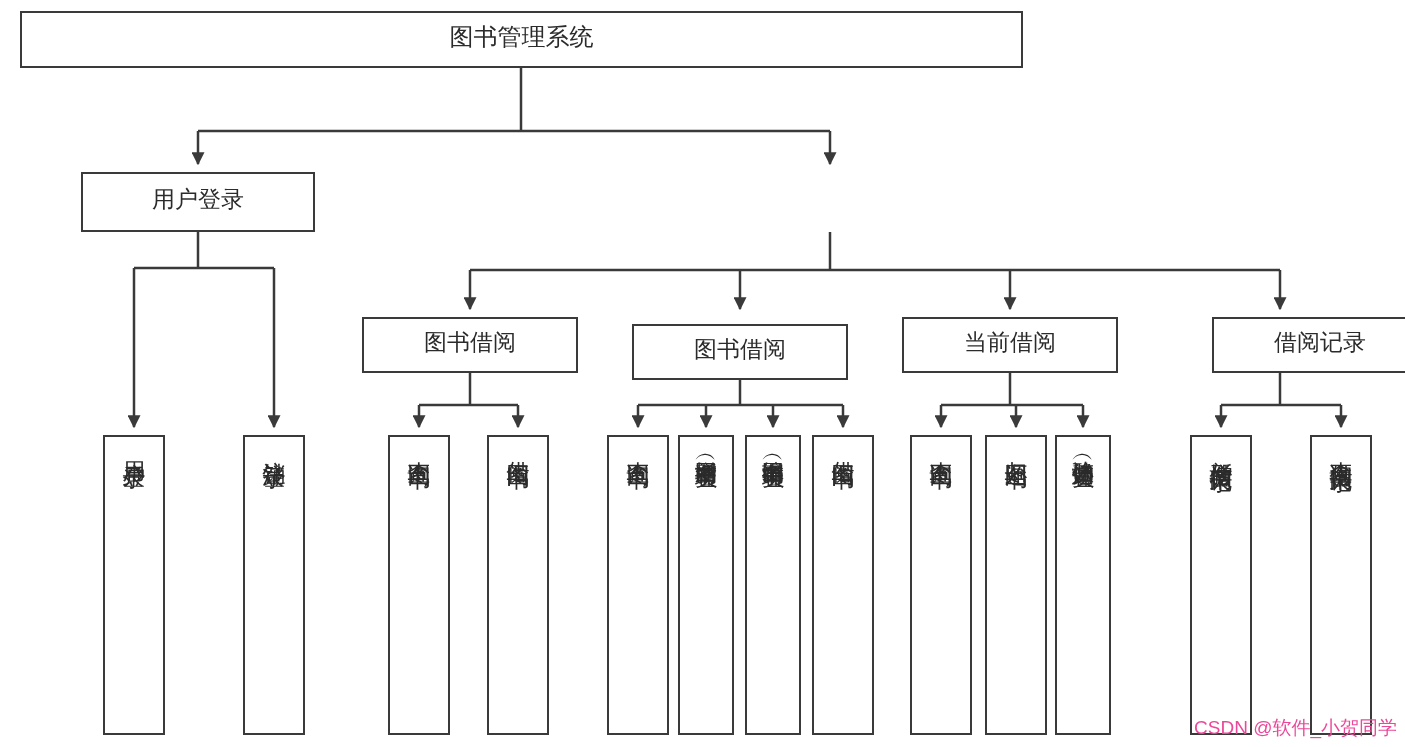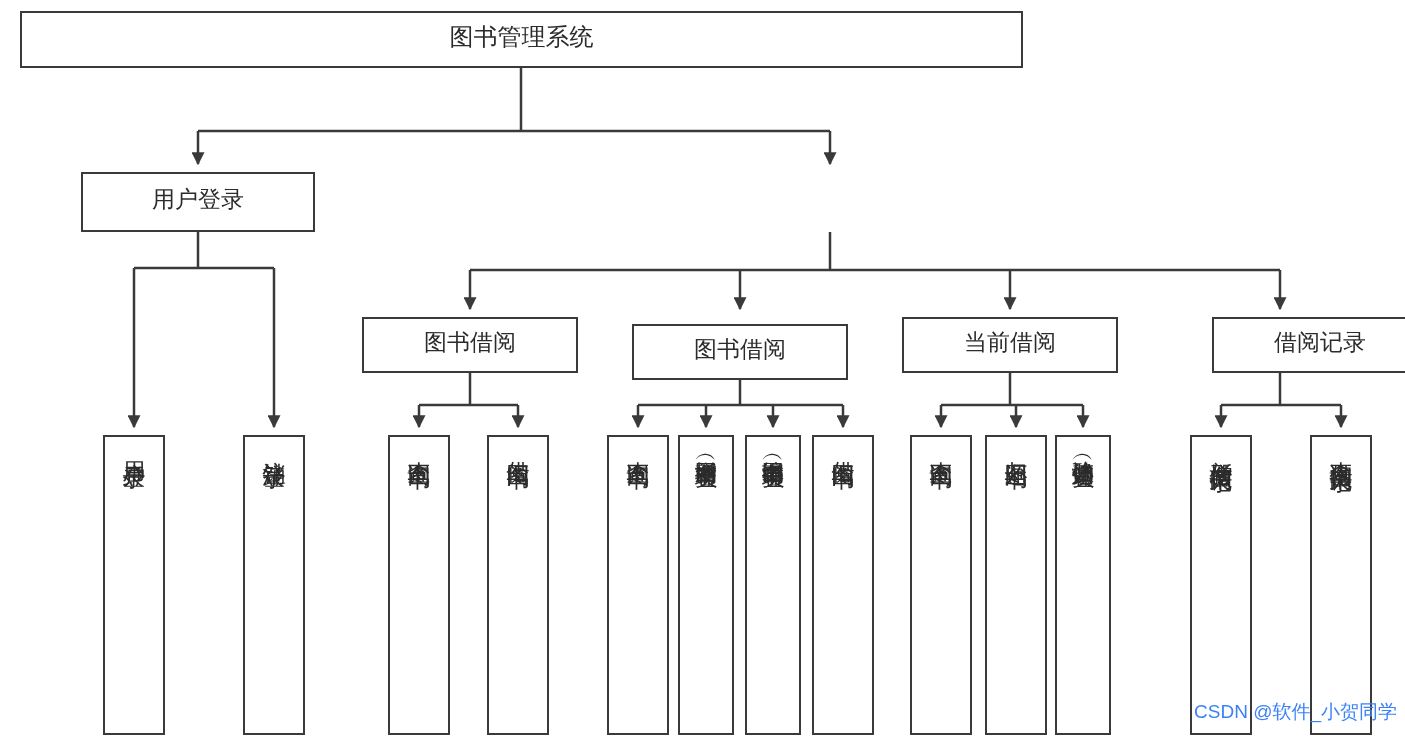--- a/index.html
+++ b/index.html
@@ -61,23 +61,23 @@
     line-height: 1;
     white-space: nowrap;
   }
   .node.vert.tall-text .label {
     font-size: 22px;
     letter-spacing: 1px;
   }
   .watermark {
     position: absolute;
     right: 8px;
-    bottom: 22px;
+    bottom: 6px;
     font-size: 19px;
-    color: #3b82f6;
+    color: #ec4899;
     white-space: nowrap;
     user-select: none;
   }
 </style>
 </head>
 <body>
 
 <div id="canvas">
 
   <svg id="edges" viewBox="0 0 1405 747" xmlns="http://www.w3.org/2000/svg">

